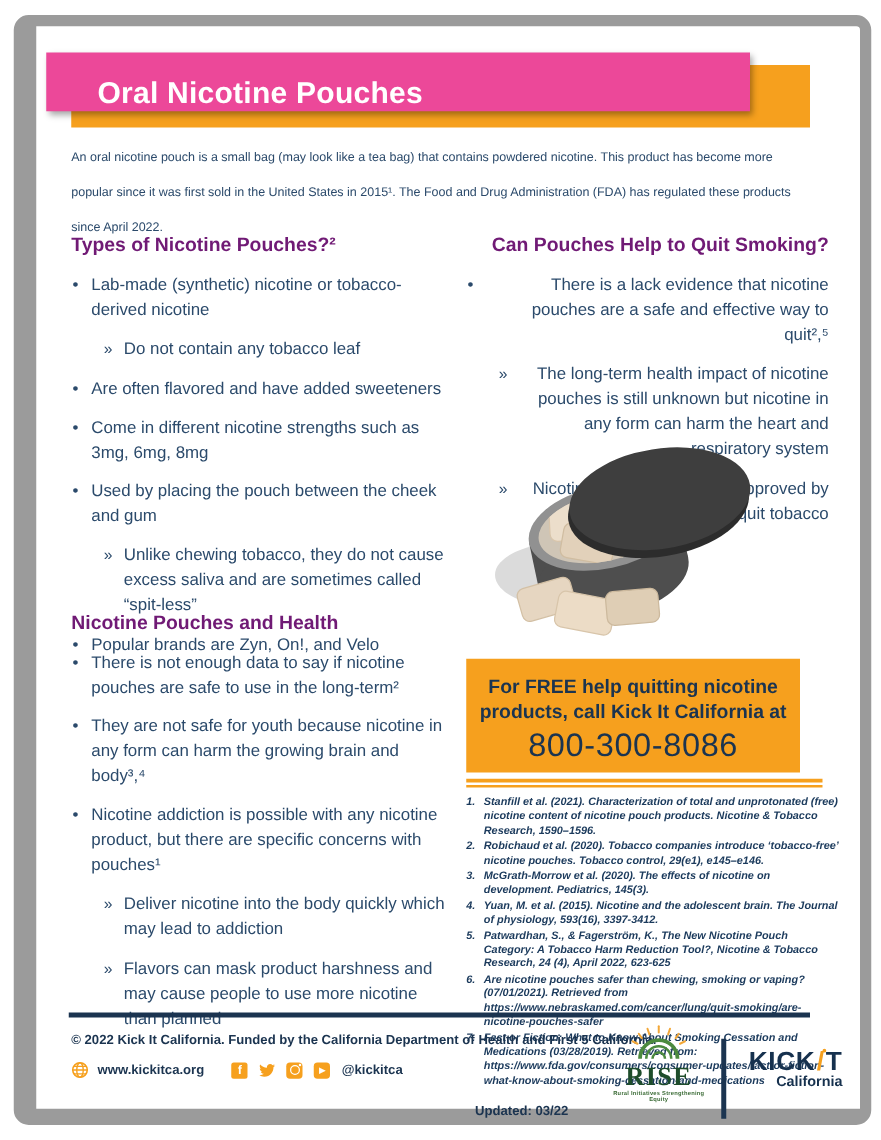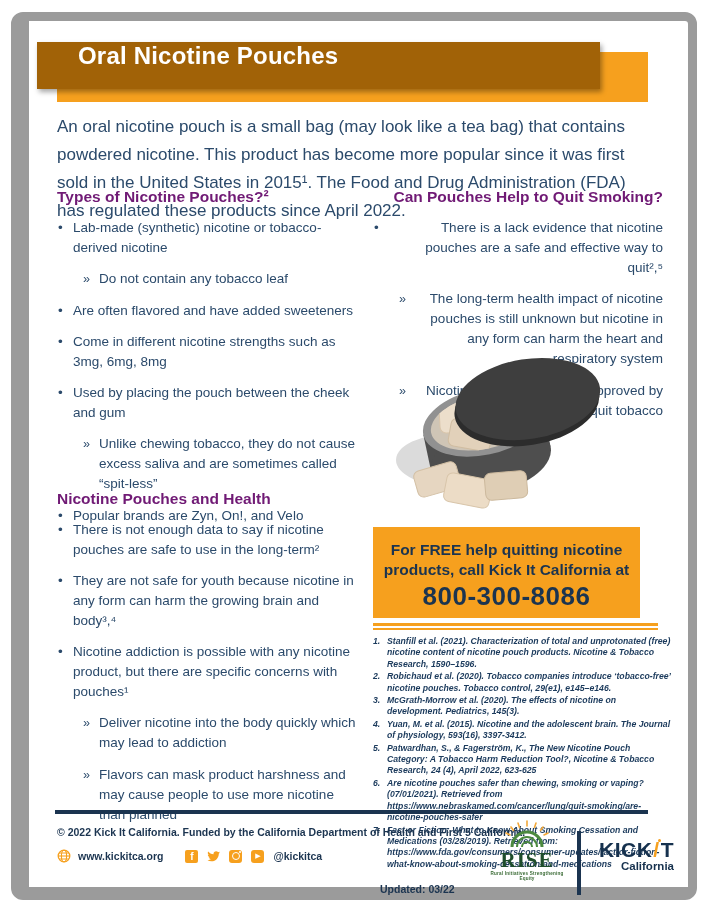--- a/index.html
+++ b/index.html
@@ -5,46 +5,46 @@
   html,body{margin:0;padding:0;background:#fff;}
   .canvas{position:relative;width:705px;height:912px;background:#fff;overflow:hidden;
           font-family:"Liberation Sans", sans-serif;}
   .frame{position:absolute;left:11px;top:12px;width:659px;height:866px;
          border:9px solid #9b9b9b;border-left-width:18px;border-bottom-width:13px;
          border-radius:12px;background:#fff;}
   .inner{position:absolute;left:0;top:0;right:0;bottom:0;}
 
   
   .orange-bar{position:absolute;left:28px;top:31px;width:591px;height:50px;background:#F6A01E;}
-  .navy-bar{position:absolute;left:8px;top:21px;width:563px;height:47px;background:#a16207;
-            box-shadow:2px 3px 5px rgba(0,0,0,.35);display:flex;align-items:flex-start;}
+  .navy-bar{position:absolute;left:8px;top:21px;width:563px;height:47px;background:#ec4899;
+            box-shadow:2px 3px 5px rgba(0,0,0,.35);display:flex;align-items:flex-end;}
   .navy-bar h1{margin:0 0 0 41px;color:#fff;font-size:24px;font-weight:bold;letter-spacing:.2px;}
 
   .intro{position:absolute;left:28px;top:92px;width:582px;margin:0;
-         color:#2B4A6B;font-size:17px;line-height:28px;}
+         color:#2B4A6B;font-size:10px;line-height:28px;}
 
   h2.sec{margin:0 0 12px 0;color:#701a75;font-size:15.5px;font-weight:bold;}
   .col-left-1{position:absolute;left:28px;top:167px;width:304px;}
   .col-left-2{position:absolute;left:28px;top:469px;width:306px;}
   .col-right{position:absolute;left:344px;top:167px;width:290px;text-align:right;}
 
   .list{color:#2B4A6B;font-size:13.5px;line-height:20px;}
   .li{position:relative;padding-left:16px;margin-bottom:11px;}
   .li .mk{position:absolute;left:1px;top:0;}
   .li.sub{padding-left:42px;margin-bottom:12px;}
   .li.sub .mk{left:26px;font-size:12.5px;}
 
   
   .tin-wrap{position:absolute;left:360px;top:335px;width:245px;height:155px;}
 
   
   .callout{position:absolute;left:344px;top:506px;width:267px;height:91px;background:#F6A01E;
            text-align:center;color:#1B3450;}
   .callout .l1{margin:13px auto 0;max-width:252px;font-size:15.5px;font-weight:bold;line-height:20px;}
-  .callout .phone{margin-top:1px;font-size:26px;font-weight:700;letter-spacing:.5px;}
+  .callout .phone{margin-top:1px;font-size:26px;font-weight:400;letter-spacing:.5px;}
   .dline1{position:absolute;left:344px;top:602px;width:285px;height:3px;background:#F6A01E;}
   .dline2{position:absolute;left:344px;top:607px;width:285px;height:1.5px;background:#F6A01E;}
 
   
   .refs{position:absolute;left:344px;top:615px;width:300px;color:#1B3A5C;
         font-size:8.7px;font-style:italic;line-height:11.4px;}
   .ref{position:relative;padding-left:14px;margin-bottom:1px;font-weight:600;}
   .ref .rn{position:absolute;left:0;top:0;}
 
   

